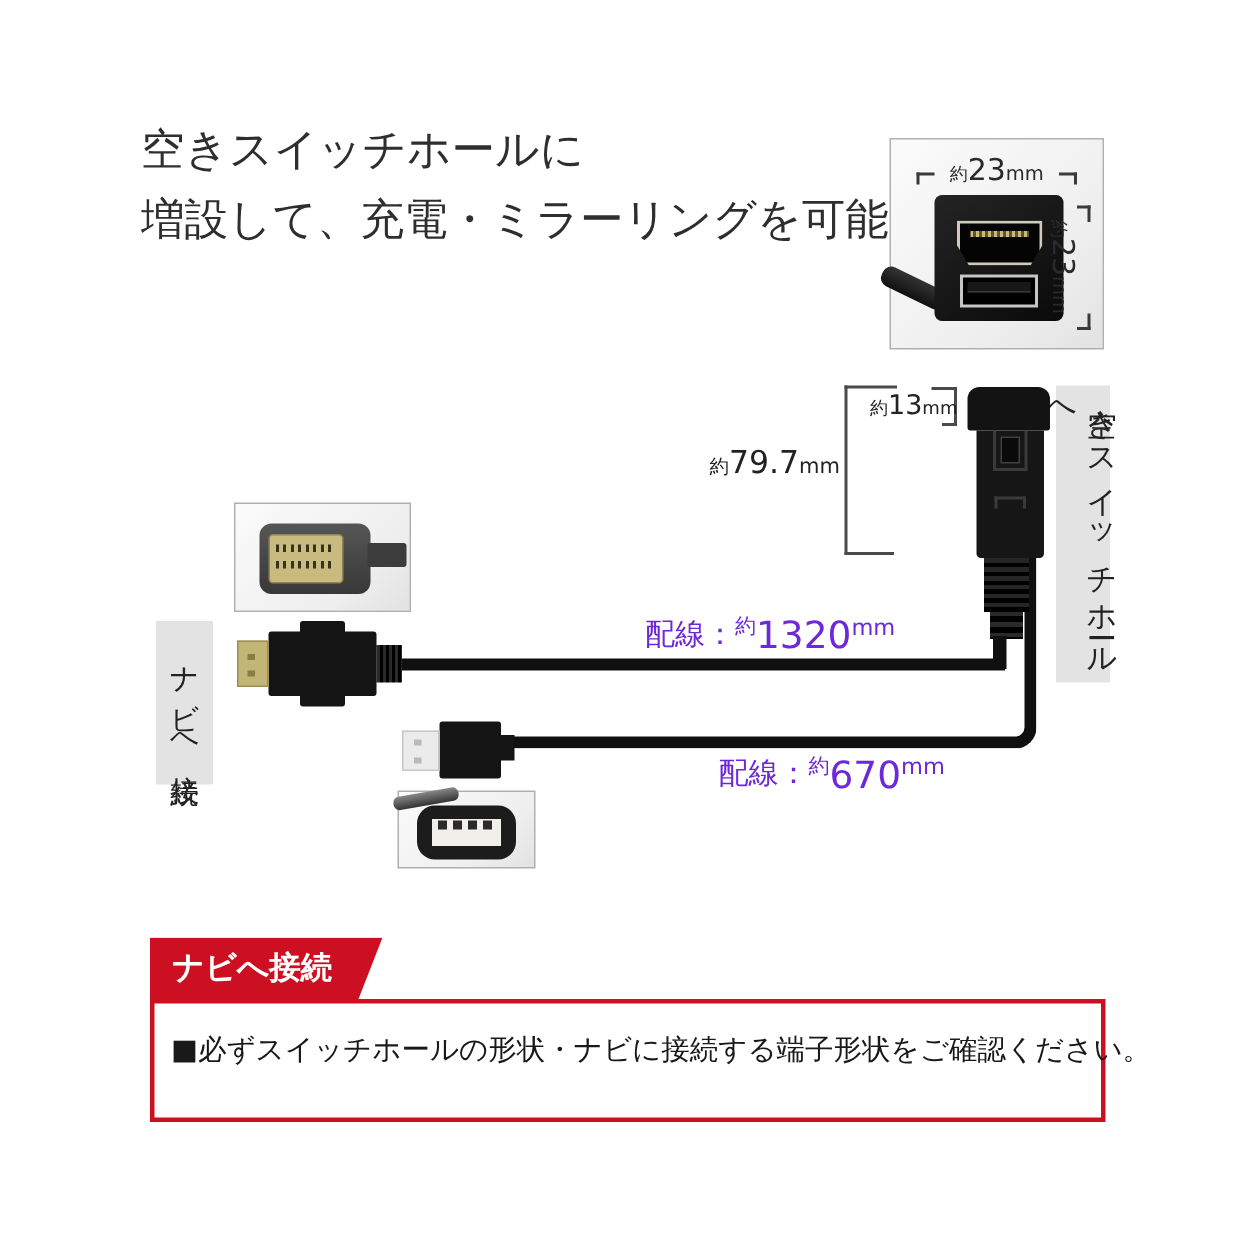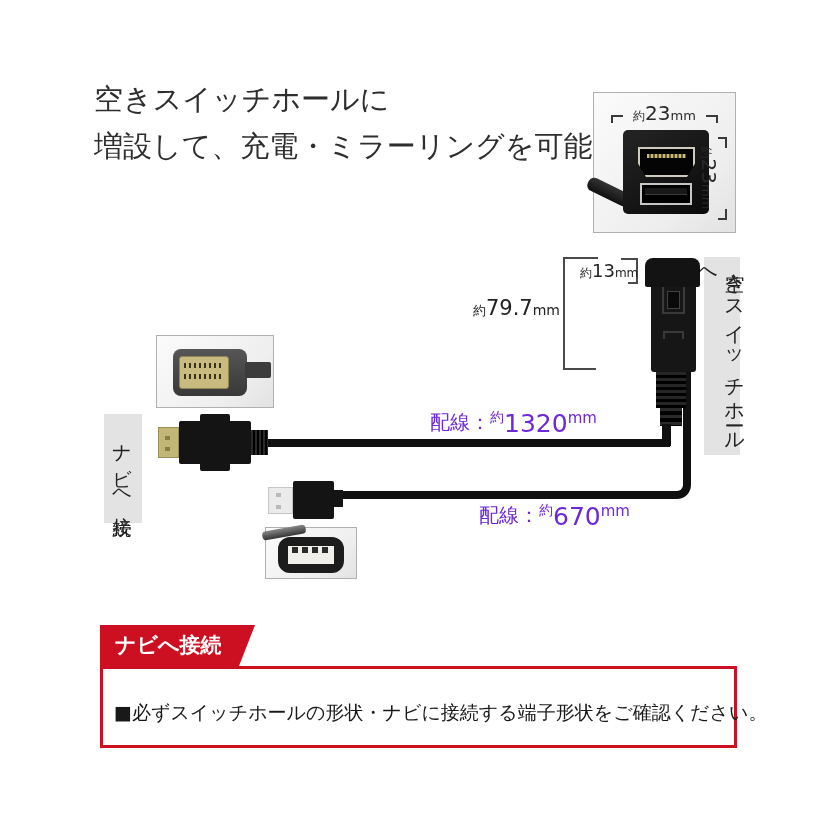--- a/index.html
+++ b/index.html
@@ -117,21 +117,21 @@
   .up-shell { left:12px; top:9px; width:66px; height:36px; background:#1c1c1c; border-radius:12px; }
   .up-inner { left:10px; top:9px; width:46px; height:18px; background:#f0efe9; }
   .up-contacts { left:4px; top:1px; width:38px; height:6px;
              background:repeating-linear-gradient(90deg,#2b2b2b 0 6px,rgba(0,0,0,0) 6px 10px); }
 
   
   .notice-tab { left:100px; top:625px; width:155px; height:41px; background:#cd1021;
                 clip-path:polygon(0 0,100% 0,calc(100% - 16px) 100%,0 100%);
                 color:#fff; font-weight:bold; font-size:21px; line-height:41px; padding-left:15px; }
   .notice-box { left:100px; top:666px; width:637px; height:82px; background:#fff; border:3px solid #cd1021;
-                padding:28px 0 0 11px; }
+                padding:16px 0 0 11px; }
   .notice-line { font-size:19px; line-height:30px; color:#191919; white-space:nowrap; }
 </style>
 </head>
 <body>
 
 <div class="stage">
 
   <div class="abs headline">
     <div>空きスイッチホールに</div>
     <div>増設して、充電・ミラーリングを可能に！</div>

